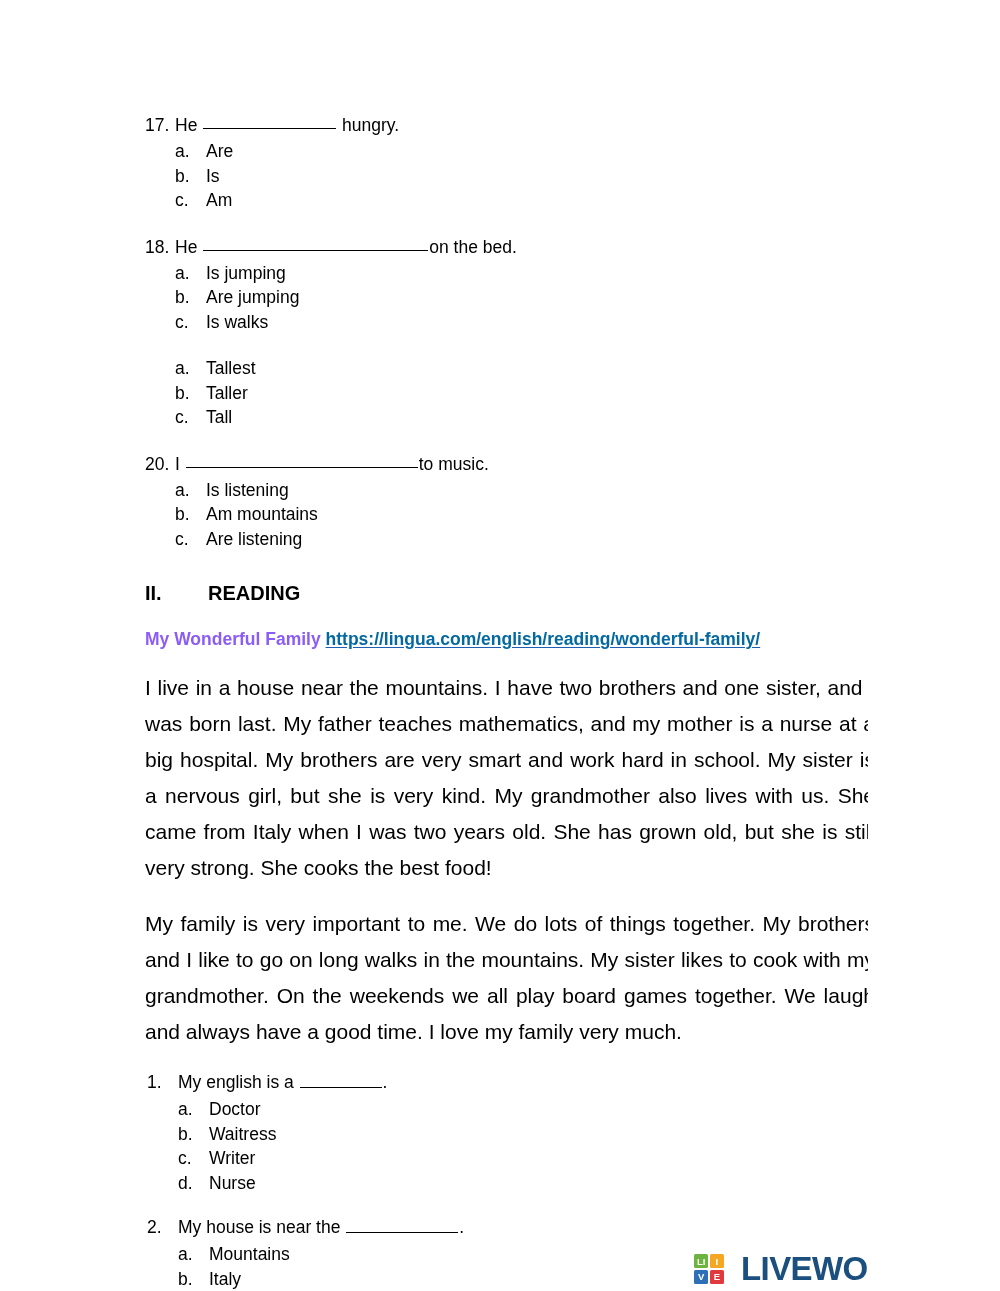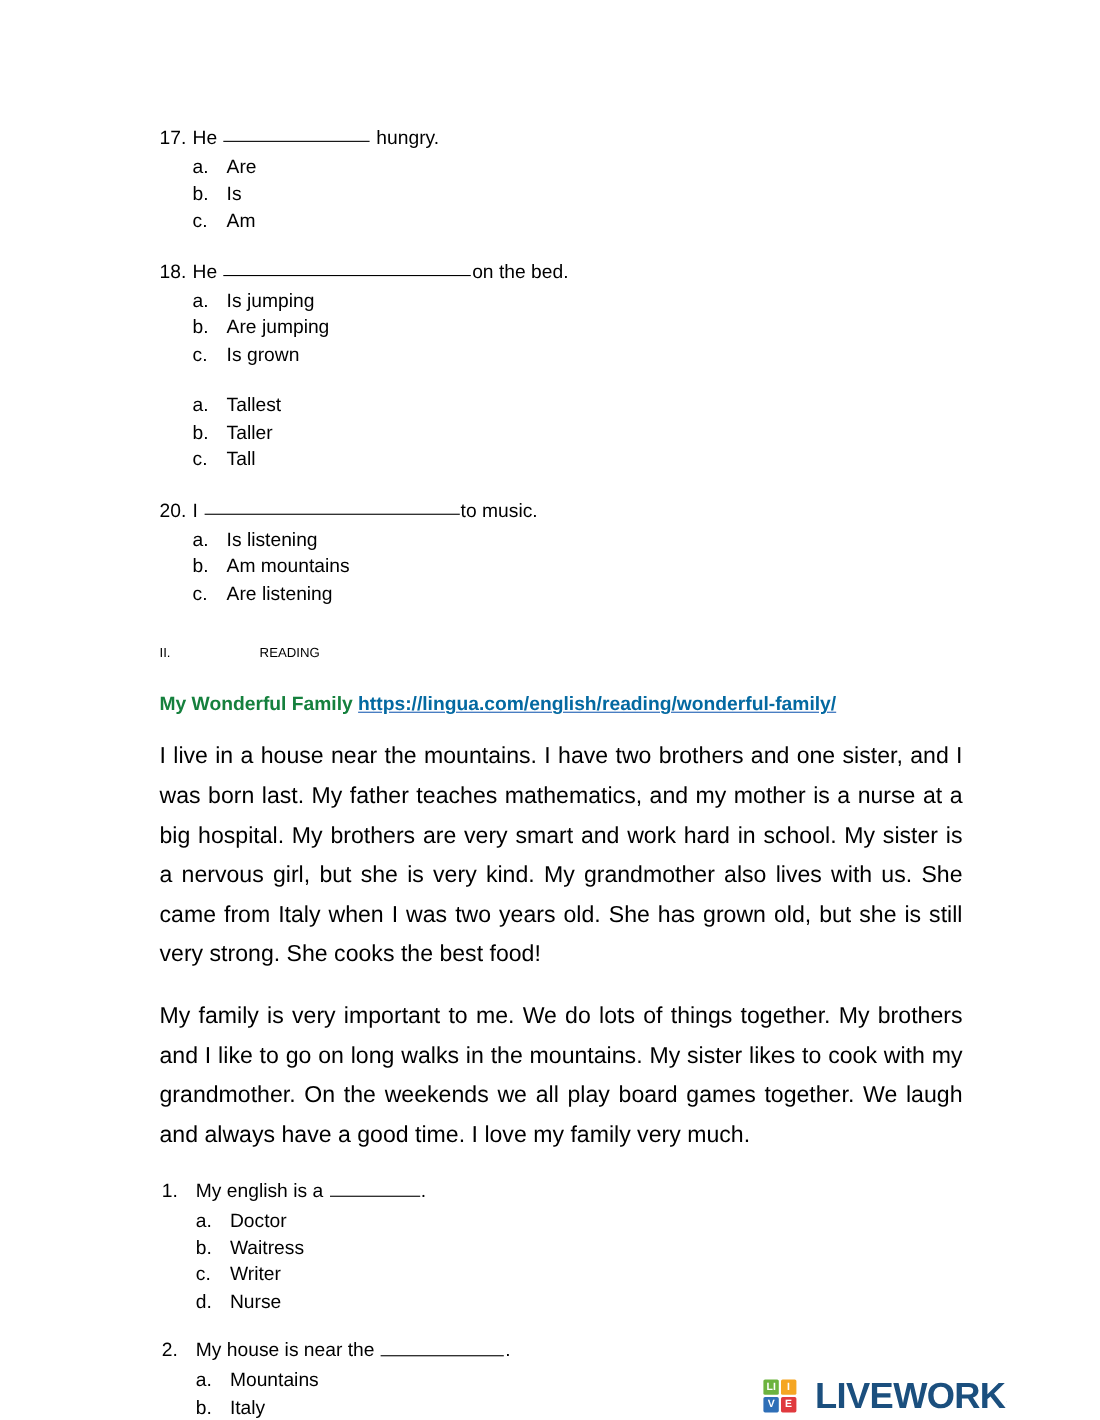--- a/index.html
+++ b/index.html
@@ -15,21 +15,20 @@
     color: #000000;
     -webkit-font-smoothing: antialiased;
   }
 
   .page {
     position: absolute;
     left: 0; top: 0;
     width: 868px;
     height: 1291px;
     overflow: hidden;
-    padding-left: 47px;
   }
 
   .content {
     position: absolute;
     left: 145px;
     top: 113px;
     width: 730px;
   }
 
   
@@ -77,42 +76,41 @@
   .opt-letter {
     width: 31px;
     flex: 0 0 31px;
     padding-left: 30px;
   }
   .opt-label { }
 
   
   .section-head {
     display: flex;
-    font-weight: normal;
-    font-size: 12px;
+    font-weight: bold;
+    font-size: 20px;
     line-height: 24px;
     margin-top: 30px;
     margin-bottom: 22px;
     white-space: pre;
-    gap: 28px;
   }
   .section-num {
     width: 63px;
     flex: 0 0 63px;
   }
 
   
   .title-line {
     font-size: 17.5px;
     line-height: 24px;
     margin-bottom: 19px;
   }
   .title-bold {
     font-weight: bold;
-    color: #15803d;
+    color: #8b5cf6;
   }
   .weblink {
     font-weight: bold;
     color: #0369a1;
     text-decoration: underline;
     text-decoration-color: #1d5fb3;
     text-underline-offset: 2px;
   }
 
   
@@ -204,21 +202,21 @@
             <div class="opt"><span class="opt-letter">a.</span><span class="opt-label">Are</span></div>
             <div class="opt"><span class="opt-letter">b.</span><span class="opt-label">Is</span></div>
             <div class="opt"><span class="opt-letter">c.</span><span class="opt-label">Am</span></div>
           </div>
         </div>
         <div class="qblock">
           <div class="qline"><span class="qnum">18.</span><span class="qtext"><span>He </span><span class="blank b-lg"></span><span>on the bed.</span></span></div>
           <div class="options">
             <div class="opt"><span class="opt-letter">a.</span><span class="opt-label">Is jumping</span></div>
             <div class="opt"><span class="opt-letter">b.</span><span class="opt-label">Are jumping</span></div>
-            <div class="opt"><span class="opt-letter">c.</span><span class="opt-label">Is grown</span></div>
+            <div class="opt"><span class="opt-letter">c.</span><span class="opt-label">Is walks</span></div>
           </div>
         </div>
         <div class="qblock">
           <div class="options">
             <div class="opt"><span class="opt-letter">a.</span><span class="opt-label">Tallest</span></div>
             <div class="opt"><span class="opt-letter">b.</span><span class="opt-label">Taller</span></div>
             <div class="opt"><span class="opt-letter">c.</span><span class="opt-label">Tall</span></div>
           </div>
         </div>
         <div class="qblock">

